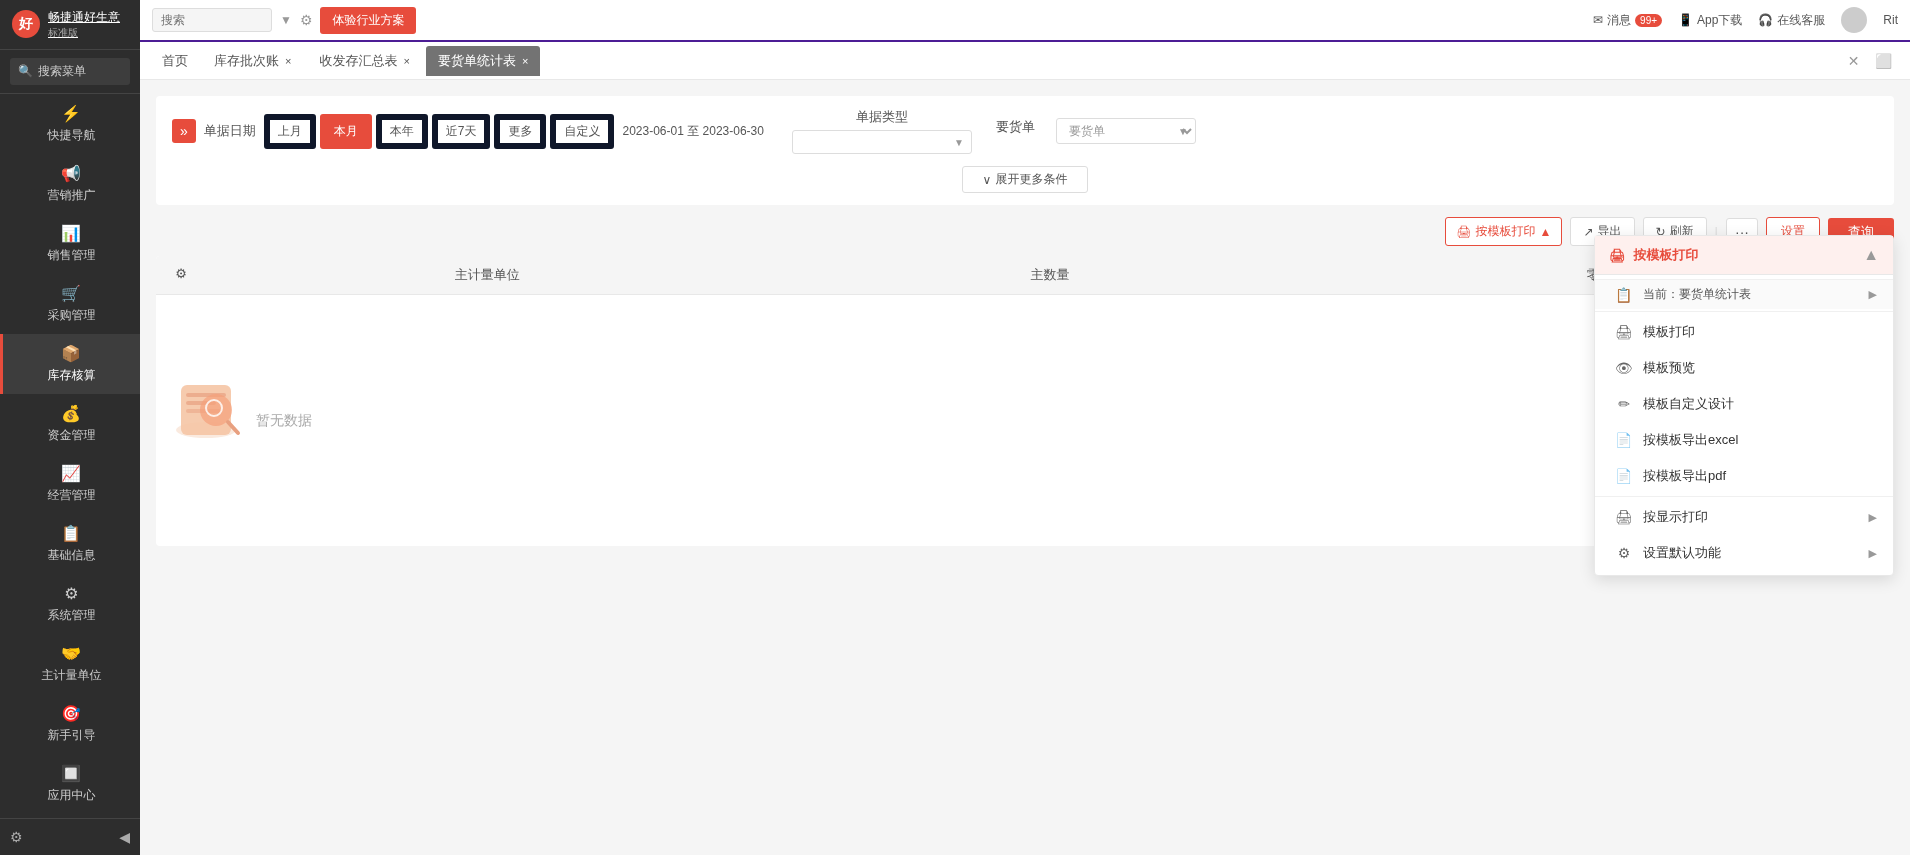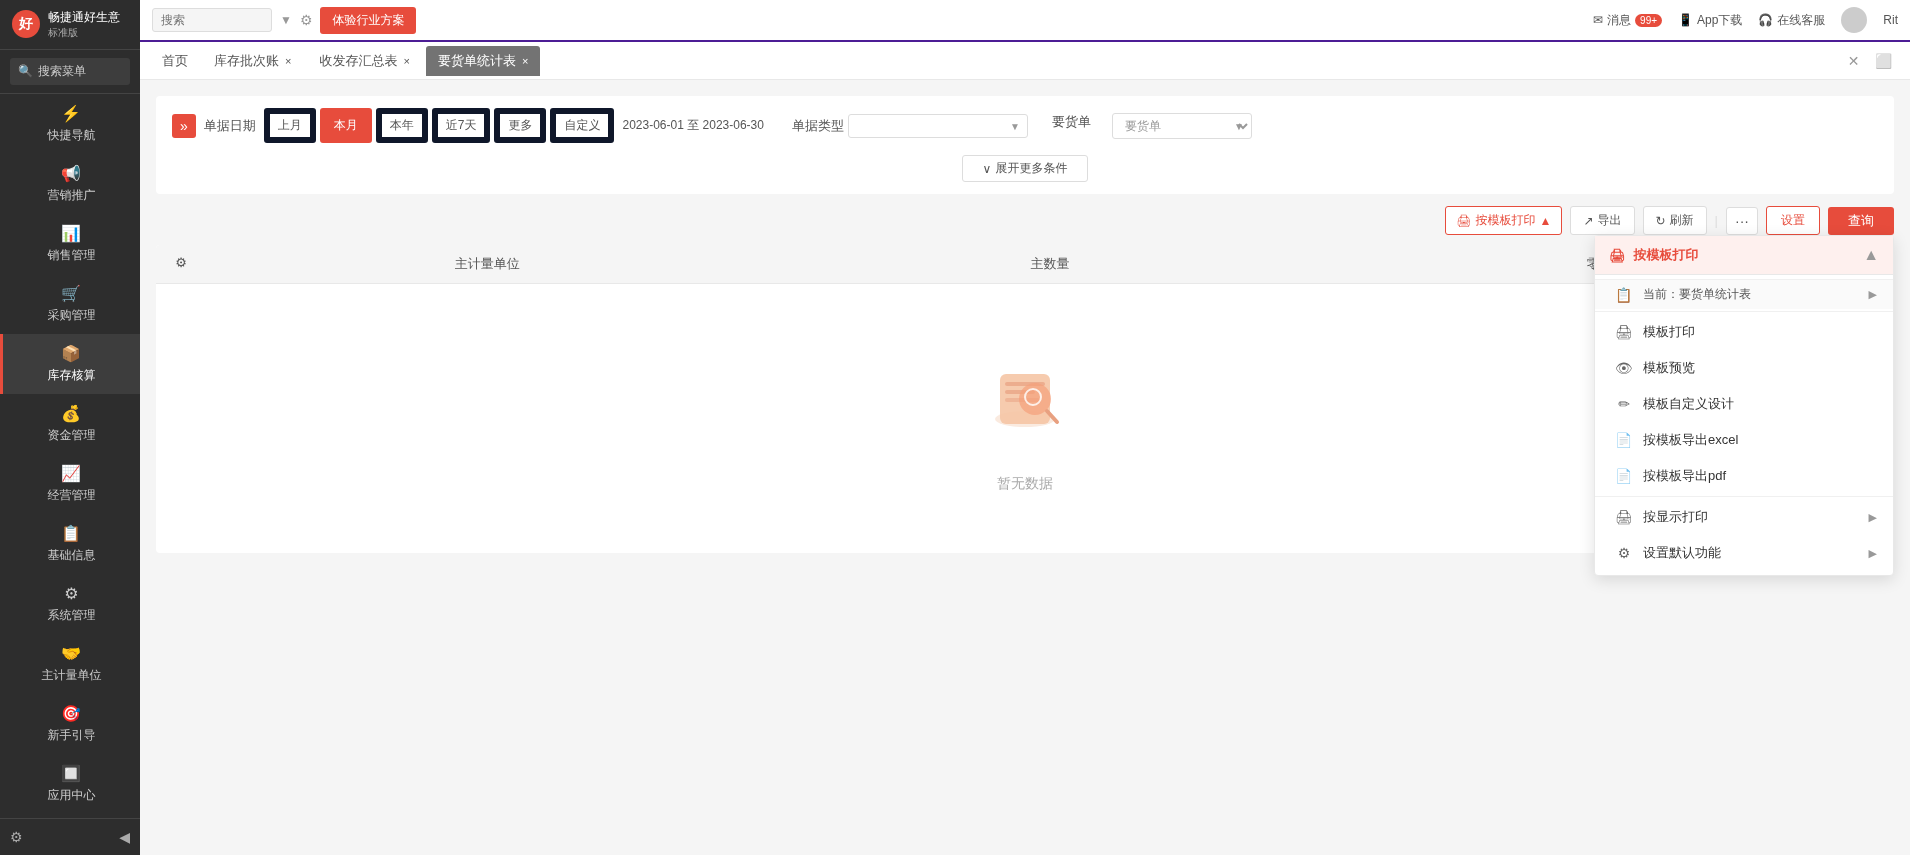--- a/index.html
+++ b/index.html
@@ -26,20 +26,21 @@
       border-radius: 50%;
       display: flex; align-items: center; justify-content: center;
       color: white; font-size: 14px; font-weight: bold;
       flex-shrink: 0;
     }
     .sidebar-logo-text {
       margin-left: 8px;
       color: #fff;
       font-size: 12px;
       line-height: 1.3;
+      text-decoration: underline;
     }
     .sidebar-logo-text .sub {
       color: #aaa;
       font-size: 10px;
     }
     .sidebar-search {
       padding: 8px 10px;
       border-bottom: 1px solid #444;
     }
     .sidebar-search-btn {
@@ -276,20 +277,21 @@
     }
     .filter-date-range {
       font-size: 12px;
       color: #555;
     }
     .filter-type-select {
       display: flex;
       align-items: center;
       gap: 4px;
       margin-left: 20px;
+      flex-direction: column;
     }
     .filter-select {
       border: 1px solid #ddd;
       border-radius: 3px;
       padding: 4px 24px 4px 8px;
       font-size: 12px;
       color: #555;
       background: #fff;
       cursor: pointer;
       appearance: none;
@@ -421,23 +423,23 @@
       text-align: center;
       color: #555;
       font-size: 13px;
       font-weight: normal;
     }
     .th-settings { width: 50px; }
 
     
     .empty-state {
       display: flex;
-      flex-direction: column;
-      align-items: center;
-      justify-content: flex-end;
+      flex-direction: row;
+      align-items: center;
+      justify-content: flex-start;
       padding: 60px 0;
     }
     .empty-icon {
       font-size: 80px;
       margin-bottom: 12px;
     }
     .empty-text {
       color: #aaa;
       font-size: 14px;
     }

